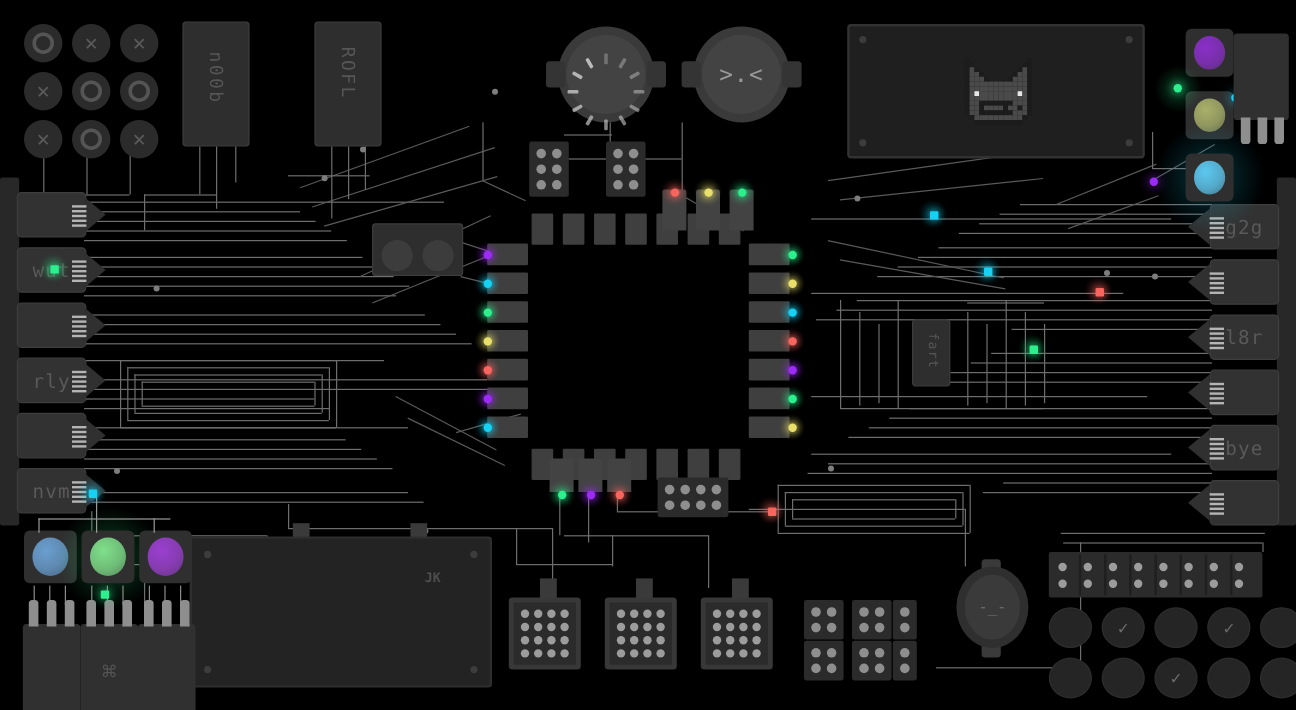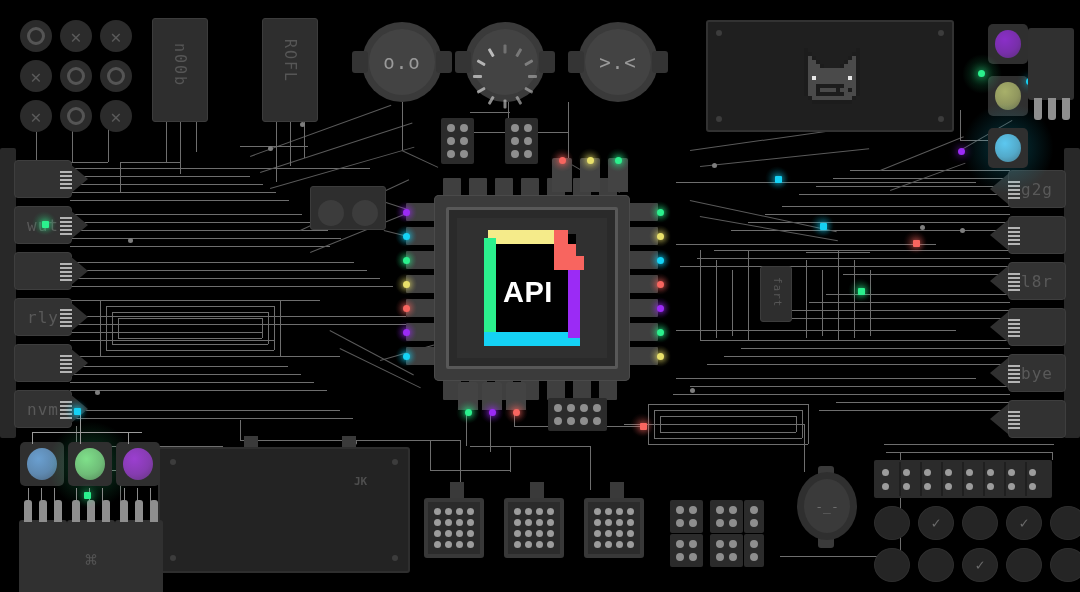--- a/index.html
+++ b/index.html
@@ -402,25 +402,20 @@
   </div>
   <div class="legs left" style="left:132px;top:26px;height:88px;"></div>
   <div class="legs right" style="left:208px;top:26px;height:88px;"></div>
 
   <div class="chip" style="left:262px;top:18px;width:56px;height:104px;">
     <div class="chiplabel vlabel" style="left:18px;top:20px;">ROFL</div>
   </div>
   <div class="legs left" style="left:242px;top:26px;height:88px;"></div>
   <div class="legs right" style="left:318px;top:26px;height:88px;"></div>
 
-  <div class="rface" style="left:362px;top:22px;">
-    <div class="tab l"></div>
-    <div class="tab r"></div>
-    <div class="inner">o.o</div>
-  </div>
 
   <div class="rface" style="left:465px;top:22px;">
     <div class="tab l"></div>
     <div class="tab r"></div>
     <div class="inner">
       <div class="spinner" id="spinner">
           <i style="transform:translate(-50%,-50%) rotate(0deg) translateY(-13px);opacity:0.35;"></i>
           <i style="transform:translate(-50%,-50%) rotate(30deg) translateY(-13px);opacity:0.39999999999999997;"></i>
           <i style="transform:translate(-50%,-50%) rotate(60deg) translateY(-13px);opacity:0.44999999999999996;"></i>
           <i style="transform:translate(-50%,-50%) rotate(90deg) translateY(-13px);opacity:0.5;"></i>
@@ -820,37 +815,20 @@
       <div class="ledglow" style="left:649px;top:297px;width:22px;height:22px;background:radial-gradient(circle,#9b2bf555 0%,#9b2bf520 40%,transparent 70%);"></div>
       <div class="led" style="left:656.5px;top:304.5px;background:#9b2bf5;box-shadow:0 0 6px #9b2bf5;"></div>
       <div class="cpupin" style="left:624px;top:323px;width:34px;height:18px;"></div>
       <div class="ledglow" style="left:649px;top:321px;width:22px;height:22px;background:radial-gradient(circle,#2bf08d55 0%,#2bf08d20 40%,transparent 70%);"></div>
       <div class="led" style="left:656.5px;top:328.5px;background:#2bf08d;box-shadow:0 0 6px #2bf08d;"></div>
       <div class="cpupin" style="left:624px;top:347px;width:34px;height:18px;"></div>
       <div class="ledglow" style="left:649px;top:345px;width:22px;height:22px;background:radial-gradient(circle,#e8e06a55 0%,#e8e06a20 40%,transparent 70%);"></div>
       <div class="led" style="left:656.5px;top:352.5px;background:#e8e06a;box-shadow:0 0 6px #e8e06a;"></div>
     </div>
 
-  <div id="cpu-outer">
-    <div id="cpu-mid">
-      <div id="cpu-core">
-        <div id="logo">
-          <div class="lg page"></div>
-          <div class="lg top"></div>
-          <div class="lg leftb"></div>
-          <div class="lg bot"></div>
-          <div class="lg rightb"></div>
-          <div class="lg f1"></div>
-          <div class="lg f2"></div>
-          <div class="lg f3"></div>
-          <div class="apitxt">API</div>
-        </div>
-      </div>
-    </div>
-  </div>
 
   <div id="cap-leds">
       <div class="cap" style="left:552px;top:158px;"></div>
       <div class="ledglow" style="left:550px;top:148px;width:24px;height:24px;background:radial-gradient(circle,#f8655f55 0%,#f8655f20 40%,transparent 70%);"></div>
       <div class="led" style="left:558.5px;top:156.5px;background:#f8655f;box-shadow:0 0 6px #f8655f;"></div>
       <div class="cap" style="left:580px;top:158px;"></div>
       <div class="ledglow" style="left:578px;top:148px;width:24px;height:24px;background:radial-gradient(circle,#e8e06a55 0%,#e8e06a20 40%,transparent 70%);"></div>
       <div class="led" style="left:586.5px;top:156.5px;background:#e8e06a;box-shadow:0 0 6px #e8e06a;"></div>
       <div class="cap" style="left:608px;top:158px;"></div>
       <div class="ledglow" style="left:606px;top:148px;width:24px;height:24px;background:radial-gradient(circle,#2bf08d55 0%,#2bf08d20 40%,transparent 70%);"></div>

